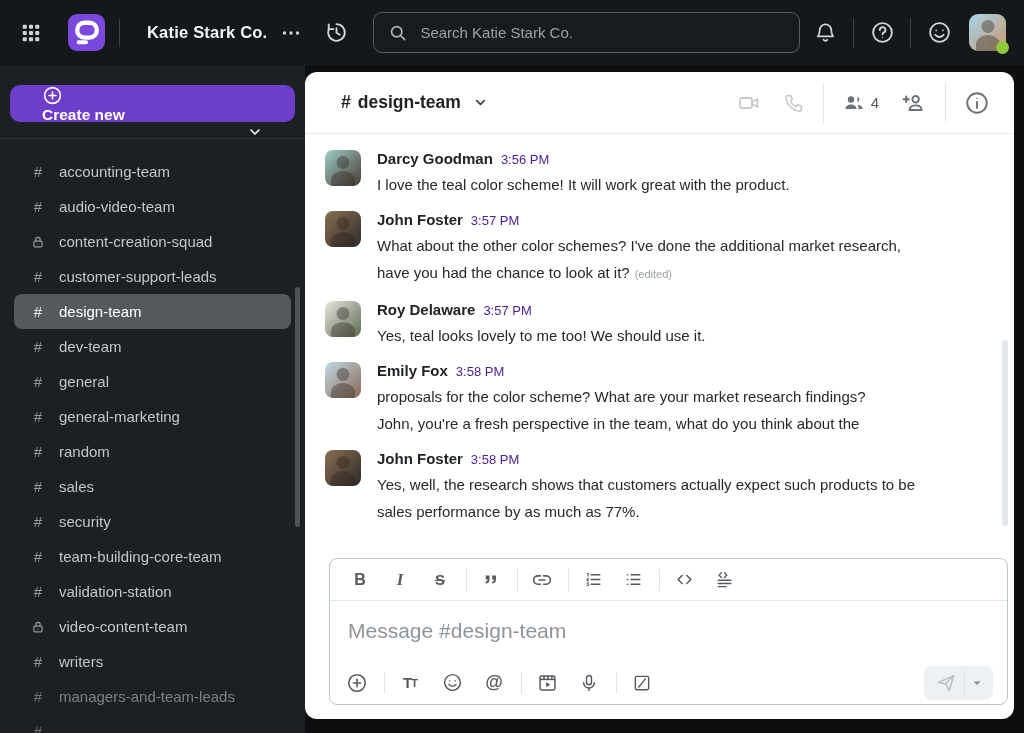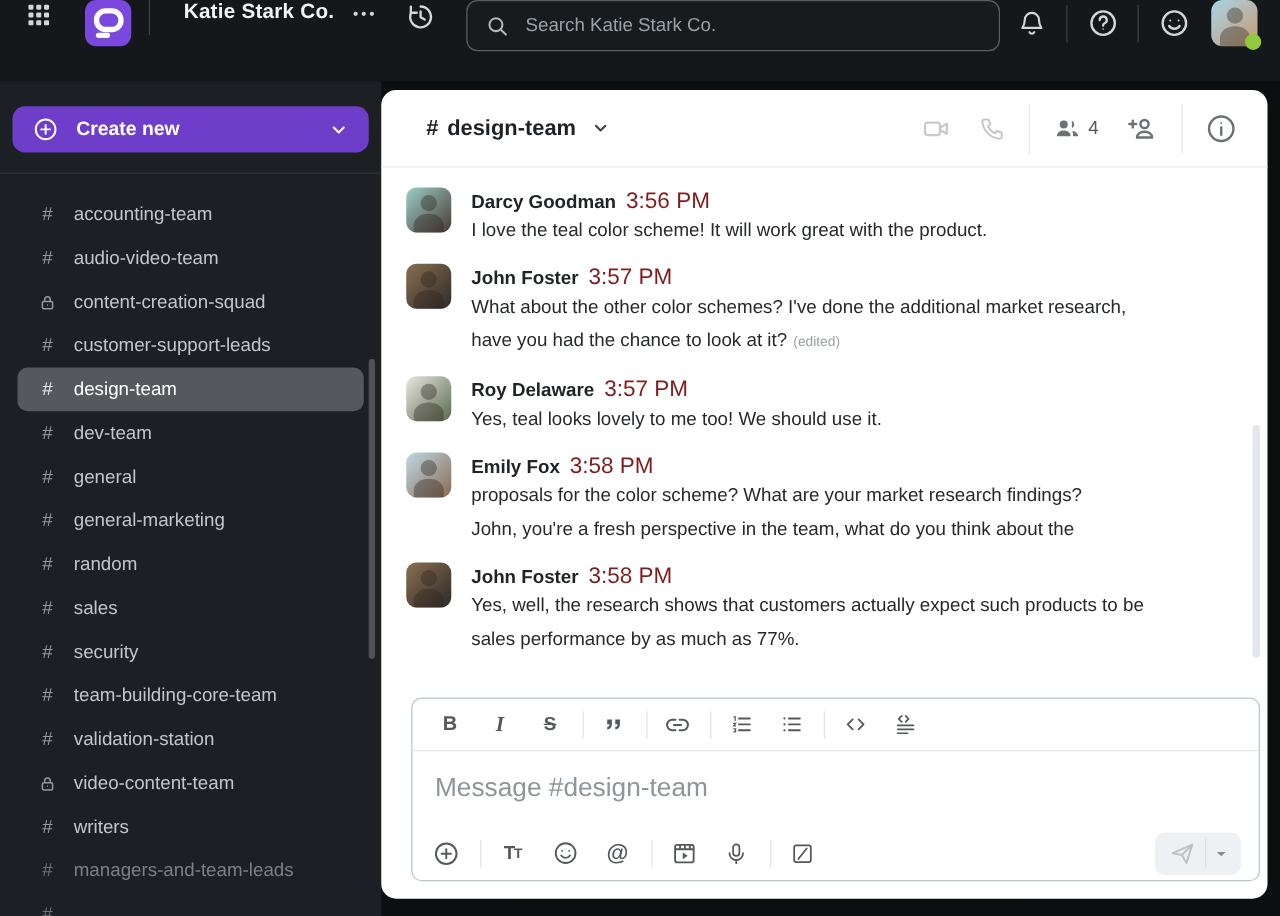--- a/index.html
+++ b/index.html
@@ -11,42 +11,42 @@
     --sidebar-bg:#1c2024;
     --app-bg:#0c0e10;
     --panel-bg:#ffffff;
   }
   *{box-sizing:border-box;margin:0;padding:0;}
   html,body{width:1024px;height:733px;}
   body{font-family:"Liberation Sans",sans-serif;background:var(--app-bg);}
   .app{position:relative;width:1024px;height:733px;overflow:hidden;background:var(--app-bg);}
 
   
-  .topbar{position:absolute;left:0;top:0;width:1024px;height:65px;background:var(--topbar-bg);display:flex;align-items:flex-start;}
+  .topbar{position:absolute;left:0;top:0;width:1024px;height:65px;background:var(--topbar-bg);display:flex;align-items:center;}
   .tb-icon{color:#d3d6d8;display:flex;align-items:center;justify-content:center;cursor:pointer;}
   .grid-btn{margin-left:19px;width:24px;height:24px;}
   .logo{margin-left:25px;width:37px;height:37px;border-radius:9px;background:var(--logo-purple);display:flex;align-items:center;justify-content:center;}
   .tb-divider{width:1px;height:28px;background:#3b4044;margin-left:14px;}
   .workspace-title{margin-left:27px;color:#f2f4f5;font-size:16.5px;font-weight:bold;letter-spacing:.2px;}
   .more-dots{margin-left:13px;width:22px;height:22px;}
   .history-btn{margin-left:21px;width:26px;height:26px;}
   .searchbox{margin-left:24px;width:427px;height:41px;border:1.5px solid #575e63;border-radius:9px;background:#171b1e;display:flex;align-items:center;padding:0 14px;}
   .searchbox .mag{color:#aeb4b8;margin-right:12px;display:flex;}
   .search-ph{color:#9aa1a6;font-size:15px;}
   .tb-right{margin-left:auto;display:flex;align-items:center;margin-right:18px;}
   .tb-right .tb-icon{width:26px;height:26px;}
   .tb-right .tb-divider{margin:0 15px;height:30px;}
   .bell-btn{margin-right:0;}
   .user-avatar{position:relative;width:37px;height:37px;border-radius:9px;margin-left:17px;overflow:visible;cursor:pointer;}
   .user-avatar .av-fill{position:absolute;inset:0;border-radius:9px;overflow:hidden;}
   .status-dot{position:absolute;right:-3px;bottom:-3px;width:13px;height:13px;border-radius:50%;background:var(--online-green);}
 
   
   .sidebar{position:absolute;left:0;top:65px;width:305px;height:668px;background:var(--sidebar-bg);overflow:hidden;}
-  .create-btn{margin:20px 10px 0 10px;height:37px;background:var(--brand-purple);border-radius:10px;display:flex;align-items:center;color:#fff;padding:0 16px;cursor:pointer;}
+  .create-btn{margin:20px 10px 0 10px;height:37px;background:var(--brand-purple);border-radius:10px;display:flex;color:#fff;padding:0 32px;cursor:pointer;flex-direction:column;}
   .create-btn .plus{display:flex;margin-right:14px;}
   .create-label{font-size:15.5px;font-weight:bold;}
   .create-btn .chev{margin-left:auto;display:flex;}
   .side-sep{height:1px;background:#2d3236;margin-top:16px;}
   .chan-list{padding-top:15px;}
   .chan{height:35px;margin:0 14px;padding:0 10px 0 16px;border-radius:8px;display:flex;align-items:center;color:#c2c6c9;font-size:15px;cursor:pointer;}
   .chan .chan-icon{width:16px;margin-right:13px;color:#94999d;display:flex;align-items:center;justify-content:center;font-size:15px;}
   .chan.selected{background:var(--selected-channel-bg);color:#ffffff;}
   .chan.selected .chan-icon{color:#e8eaec;}
   .chan.muted{color:#7b8084;}
@@ -67,21 +67,21 @@
   .member-count{font-size:15px;color:#54585c;margin-left:5px;}
 
   
   .messages{padding:16px 40px 0 20px;}
   .msg{display:flex;padding-bottom:13px;}
   .msg-avatar{position:relative;flex:none;width:36px;height:36px;border-radius:8px;margin-right:16px;overflow:hidden;cursor:pointer;}
   .sil-head{position:absolute;left:50%;top:6px;transform:translateX(-50%);width:13px;height:13px;border-radius:50%;background:rgba(45,35,30,.38);}
   .sil-body{position:absolute;left:50%;top:21px;transform:translateX(-50%);width:24px;height:18px;border-radius:50% 50% 0 0;background:rgba(45,35,30,.38);}
   .msg-head{display:flex;align-items:baseline;height:21px;}
   .msg-author{font-size:15px;font-weight:bold;color:#202427;cursor:pointer;}
-  .msg-time{font-size:18px;color:#7f1d1d;margin-left:8px;}
+  .msg-time{font-size:13px;color:#4c1d95;margin-left:8px;}
   .msg-line{font-size:15px;line-height:27px;color:#26292c;}
   .edited{font-size:11px;color:#9aa0a4;margin-left:5px;}
   .msg-scroll{position:absolute;right:6px;top:268px;width:6px;height:186px;border-radius:3px;background:#e4e7ea;}
 
   
   .composer{position:absolute;left:24px;right:6px;bottom:14px;height:147px;border:1px solid #b9c7cf;border-radius:8px;background:#fff;}
   .fmt-row{height:42px;border-bottom:1px solid #e4e7e9;display:flex;align-items:center;padding:0 18px;color:#55595d;}
   .fmt-btn{display:flex;align-items:center;justify-content:center;width:24px;height:24px;margin-right:16px;cursor:pointer;}
   .fmt-b{font-weight:bold;font-size:16px;}
   .fmt-i{font-style:italic;font-family:"Liberation Serif",serif;font-size:17px;font-weight:bold;}

